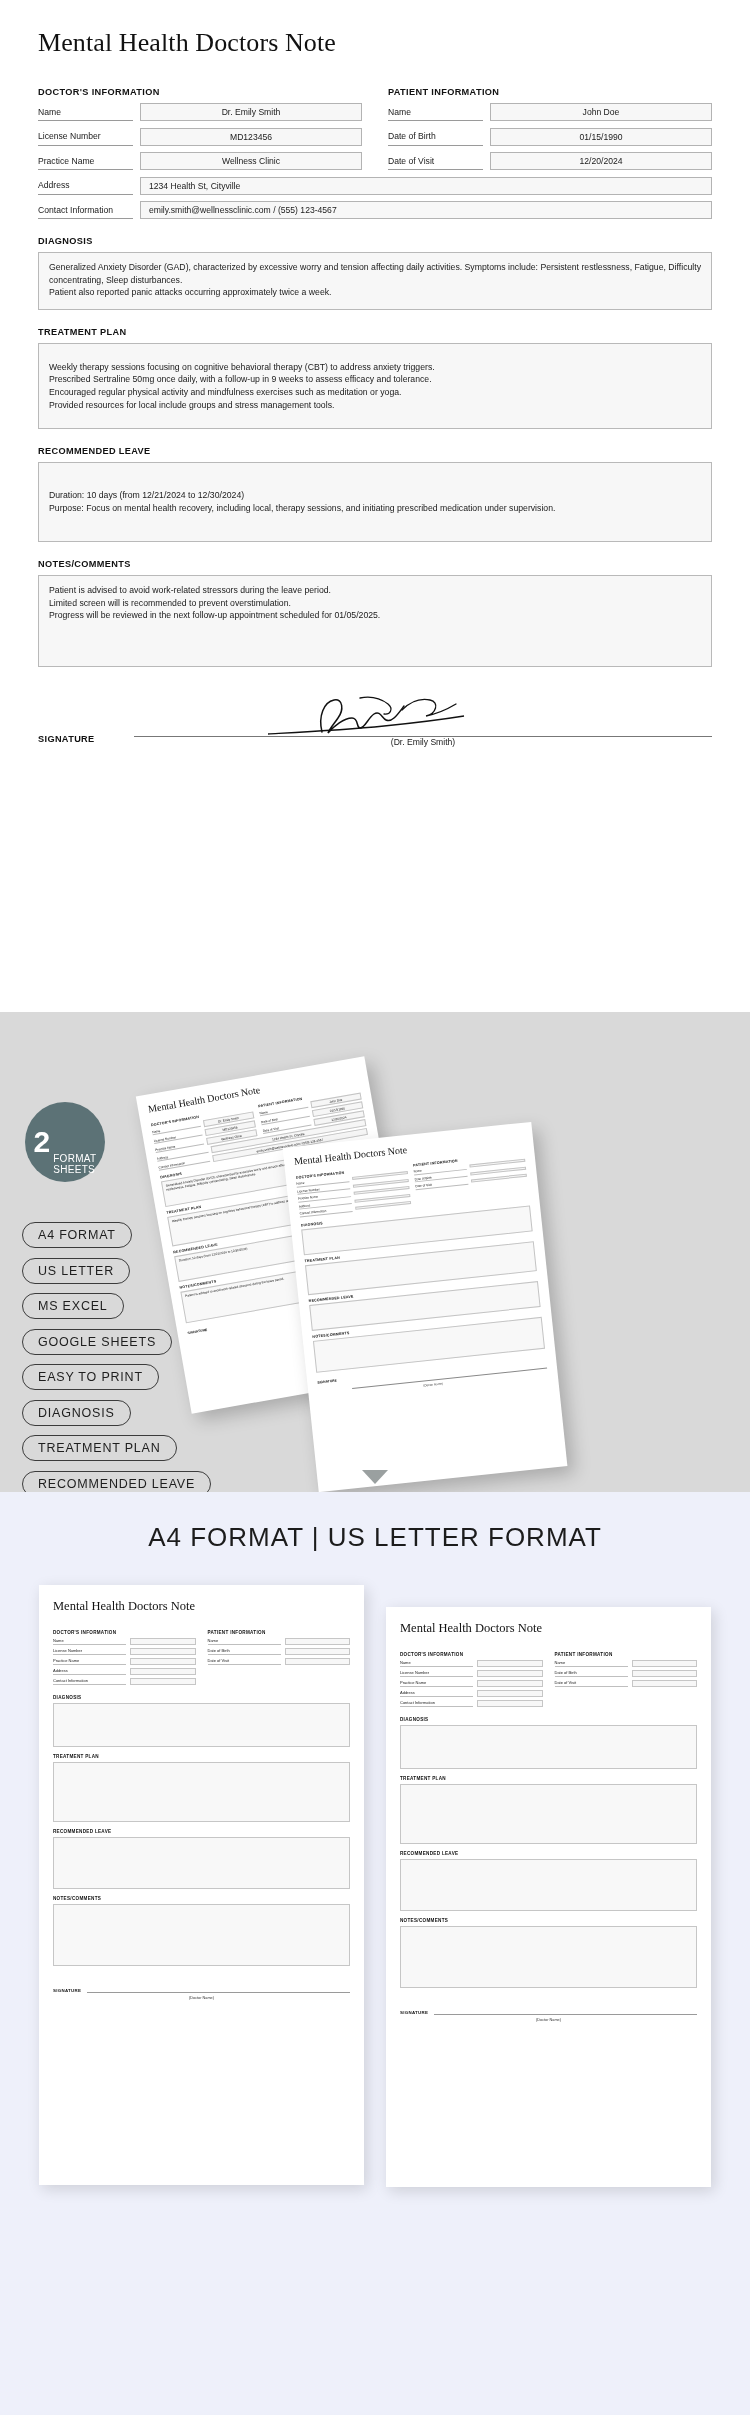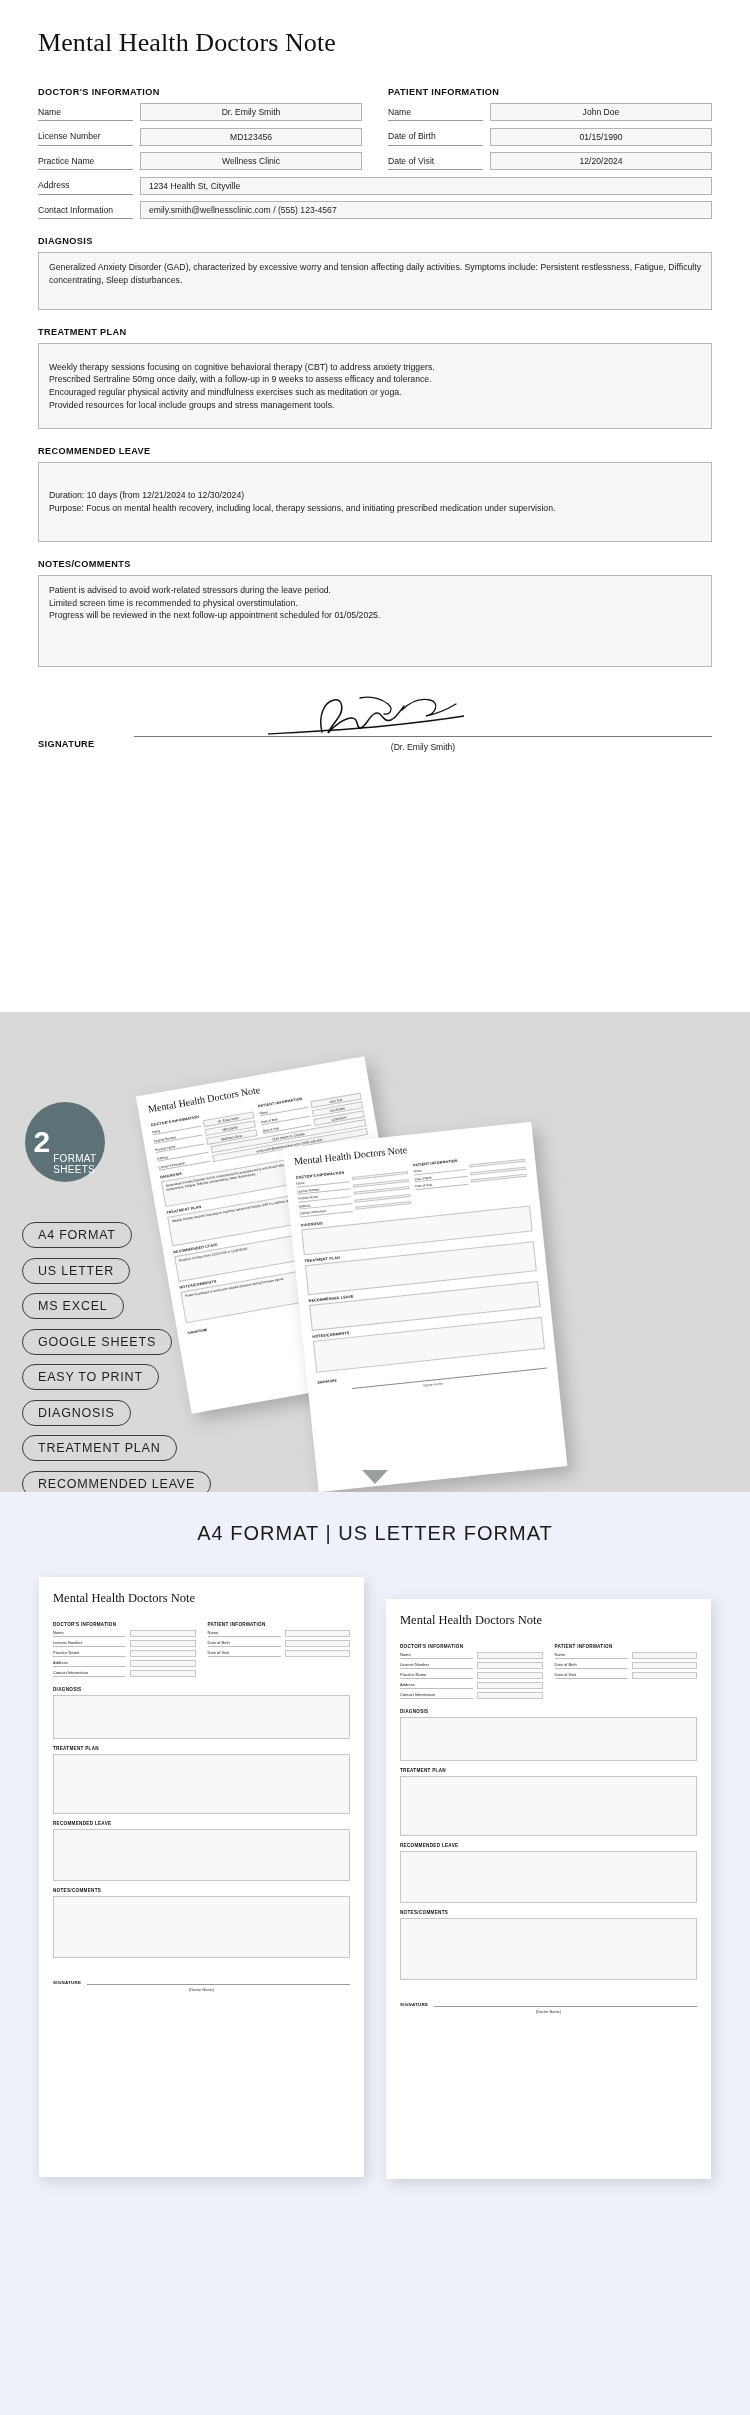--- a/index.html
+++ b/index.html
@@ -51,21 +51,21 @@
   .box.h-diag { min-height:58px; }
   .box.h-treat { min-height:86px; display:flex; align-items:center; }
   .box.h-leave { min-height:80px; display:flex; align-items:center; }
   .box.h-notes { min-height:92px; }
 
   .sig-wrap { display:flex; align-items:flex-end; margin-top:34px; }
   .sig-label { font-size:9.2px; font-weight:bold; letter-spacing:.35px; flex:0 0 96px; padding-bottom:3px;}
   .sig-right { flex:1; position:relative; }
   .sig-line { border-bottom:1px solid #777; height:36px; position:relative; }
   .sig-ink { position:absolute; left:130px; bottom:-2px; }
-  .sig-name { text-align:center; font-size:8.6px; margin-top:5px; color:#1a1a1a; }
+  .sig-name { text-align:center; font-size:8.6px; color:#1a1a1a; }
 
   
   .formats {
     position:relative; width:750px; height:480px;
     background:#d9d9d9; overflow:hidden;
   }
   .badge {
     position:absolute; left:25px; top:90px; width:80px; height:80px;
     border-radius:50%; background:#5c7276; color:#fff;
     display:flex; align-items:center; justify-content:center; gap:3px;
@@ -111,21 +111,21 @@
   .arrow {
     position:absolute; left:50%; transform:translateX(-50%); bottom:8px;
     width:0; height:0; border-left:13px solid transparent;
     border-right:13px solid transparent; border-top:14px solid #9aa0a0;
   }
 
   
   .previews { position:relative; width:750px; height:923px; background:#eef0fa; }
   .prev-title {
     text-align:center; padding-top:30px;
-    font-size:20px; letter-spacing:1px; color:#1c1c1c;
+    font-size:26px; letter-spacing:1px; color:#1c1c1c;
     font-family:"Liberation Sans", sans-serif; font-stretch:condensed;
   }
   .prev-row { display:flex; justify-content:center; gap:22px; margin-top:32px; }
   .sheet {
     background:#fff; box-shadow:3px 4px 14px rgba(0,0,0,.14);
     padding:14px 14px; }
   .sheet.a4 { width:325px; height:600px; }
   .sheet.us { width:325px; height:580px; margin-top:22px; }
 
   .s-title { font-family:"Liberation Serif", serif; font-size:12.5px; margin-bottom:9px; }
@@ -198,20 +198,21 @@
   </div>
   <div class="wide-row">
     <div class="ilabel">Contact Information</div>
     <div class="ival left">emily.smith@wellnessclinic.com / (555) 123-4567</div>
   </div>
 
   <div class="block">
     <div class="sec-head">DIAGNOSIS</div>
     <div class="box h-diag">
       <p>Generalized Anxiety Disorder (GAD), characterized by excessive worry and tension affecting daily activities. Symptoms include: Persistent restlessness, Fatigue, Difficulty concentrating, Sleep disturbances.</p>
+      <p>Patient also reported panic attacks occurring approximately twice a week.</p>
     </div>
   </div>
 
   <div class="block">
     <div class="sec-head">TREATMENT PLAN</div>
     <div class="box h-treat">
       <div>
         <p>Weekly therapy sessions focusing on cognitive behavioral therapy (CBT) to address anxiety triggers.</p>
         <p>Prescribed Sertraline 50mg once daily, with a follow-up in 9 weeks to assess efficacy and tolerance.</p>
         <p>Encouraged regular physical activity and mindfulness exercises such as meditation or yoga.</p>
@@ -227,21 +228,21 @@
         <p>Duration: 10 days (from 12/21/2024 to 12/30/2024)</p>
         <p>Purpose: Focus on mental health recovery, including local, therapy sessions, and initiating prescribed medication under supervision.</p>
       </div>
     </div>
   </div>
 
   <div class="block">
     <div class="sec-head">NOTES/COMMENTS</div>
     <div class="box h-notes">
       <p>Patient is advised to avoid work-related stressors during the leave period.</p>
-      <p>Limited screen time is recommended to physical overstimulation.</p>
+      <p>Limited screen will is recommended to prevent overstimulation.</p>
       <p>Progress will be reviewed in the next follow-up appointment scheduled for 01/05/2025.</p>
     </div>
   </div>
 
   <div class="sig-wrap">
     <div class="sig-label">SIGNATURE</div>
     <div class="sig-right">
       <div class="sig-line">
         <svg class="sig-ink" width="230" height="46" viewBox="0 0 230 46">
           <path d="M4 42 C40 40, 80 38, 120 34 C150 31, 175 28, 200 24" stroke="#111" stroke-width="1.3" fill="none"></path>

